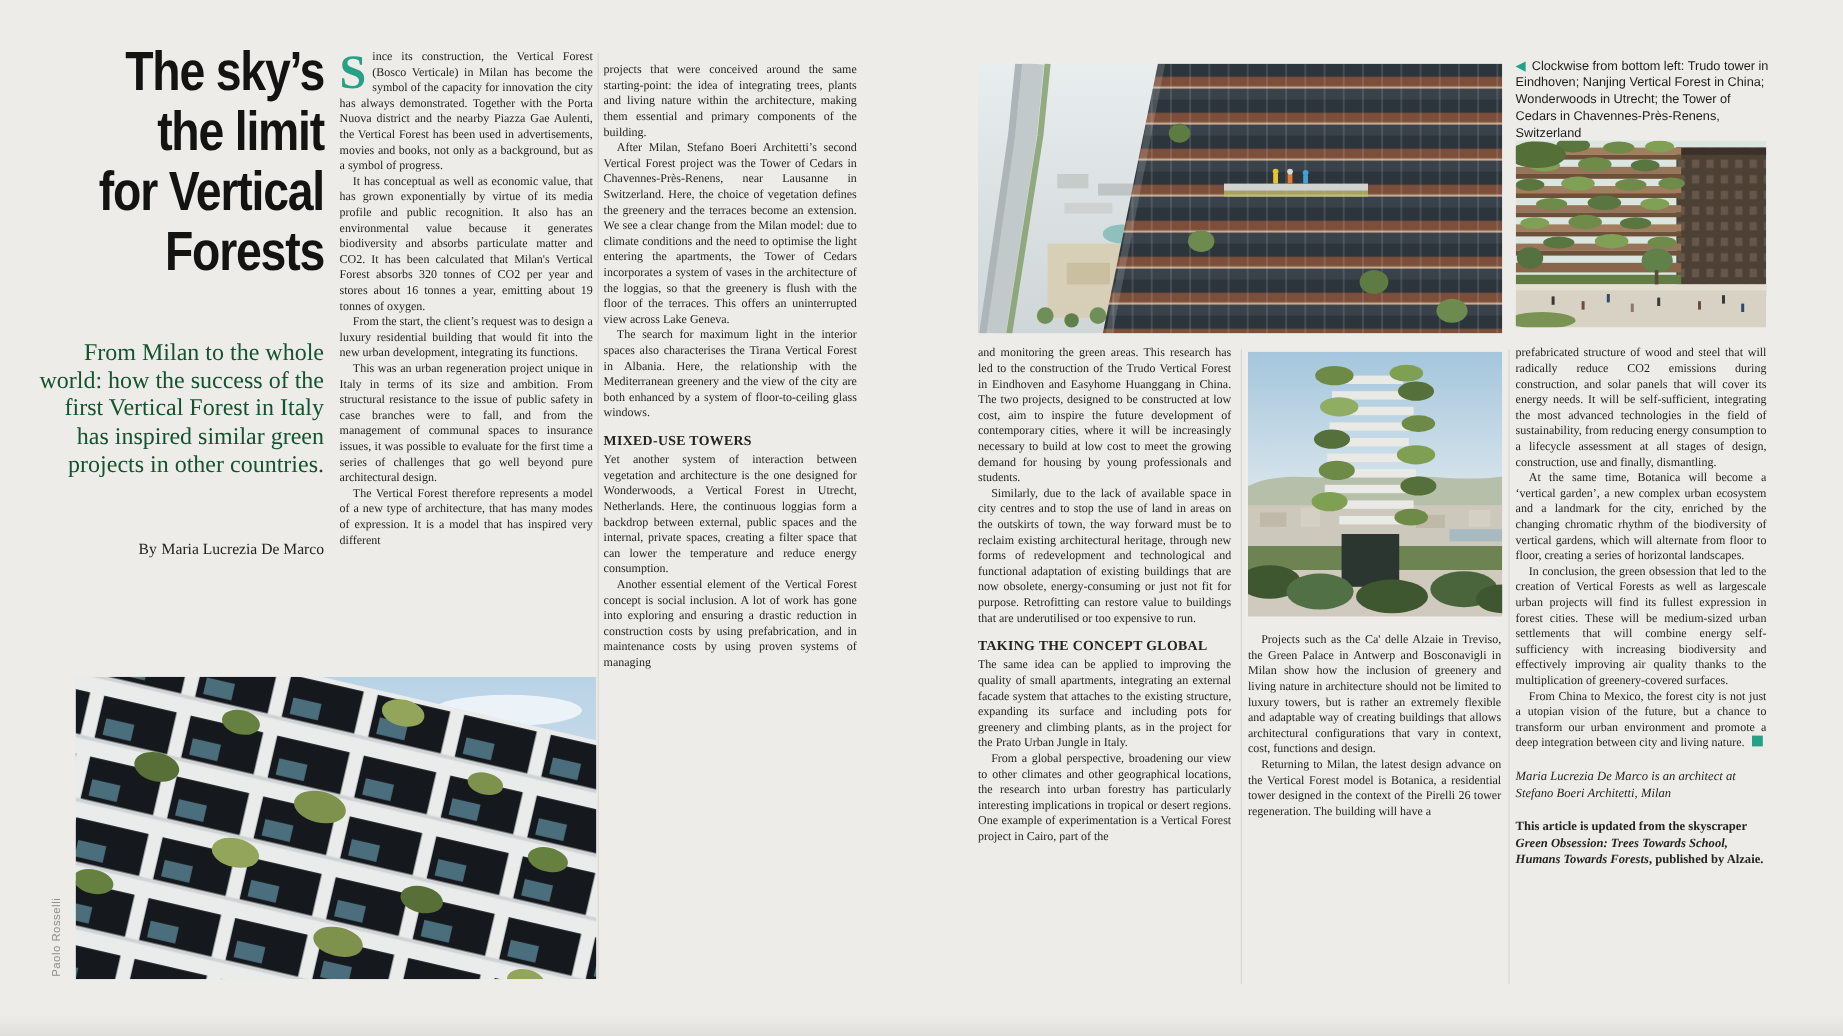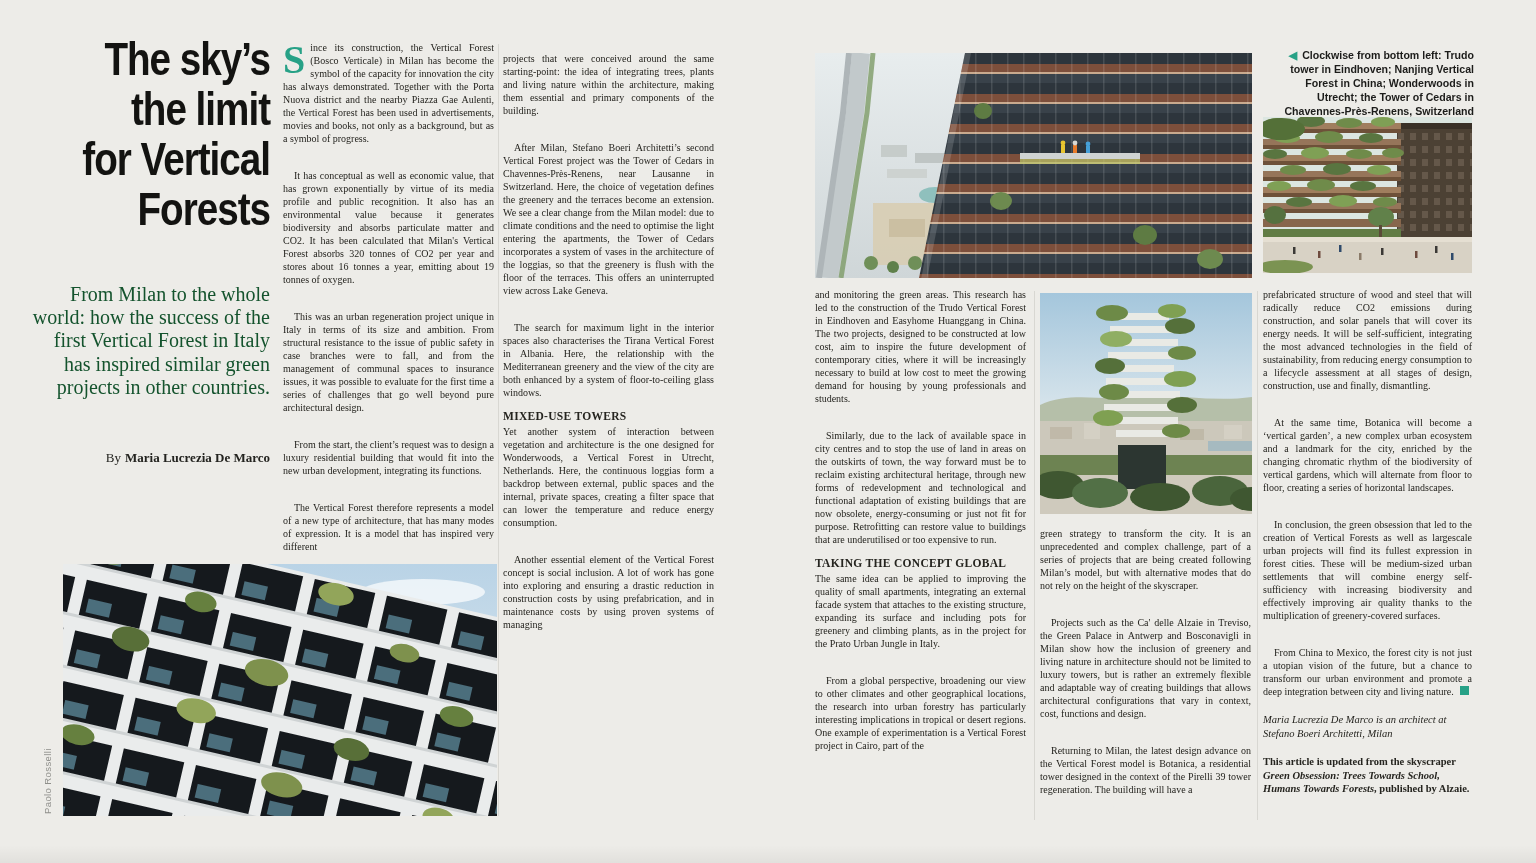--- a/index.html
+++ b/index.html
@@ -10,26 +10,26 @@
 
   
   .headline{position:absolute;left:36px;top:34px;width:234px;text-align:right;
             font-family:"Liberation Sans",sans-serif;font-weight:700;color:#131311;
             font-size:46px;line-height:50px;letter-spacing:-1.2px;
             transform:scaleX(.84);transform-origin:top right;margin:0;}
   .standfirst{position:absolute;left:24px;top:283px;width:246px;text-align:right;
             font-size:20px;line-height:23.2px;color:#14532d;margin:0;}
   .byline{position:absolute;left:24px;top:450px;width:246px;text-align:right;
             font-size:13px;color:#23231f;margin:0;}
-  .byline .bname{font-weight:700;margin-left:4px;}
+  .byline .bname{font-weight:400;margin-left:4px;}
 
   
   .col{position:absolute;width:211px;font-size:10px;line-height:13px;text-align:justify;}
   .col p{margin:0;}
-  .col p.ind{text-indent:11px;margin-top:24px;}
+  .col p.ind{text-indent:11px;}
   .c1{left:283px;top:41px;}
   .c2{left:503px;top:52px;}
   .c3{left:815px;top:288px;}
   .c4{left:1040px;top:527px;}
   .c5{left:1263px;top:288px;width:209px;}
   .sub{font-weight:700;font-size:11.5px;letter-spacing:.3px;margin:11px 0 2px !important;text-align:left;}
   .dcap{float:left;font-size:40px;line-height:32px;font-weight:700;color:#27a186;
         padding:3px 5px 0 0;font-family:"Liberation Serif",serif;}
   .endmark{display:inline-block;width:9px;height:9px;background:#27a186;margin-left:6px;}
   .bio{margin-top:15px !important;font-style:italic;font-size:10.5px;line-height:13.5px;text-align:left;}
@@ -48,22 +48,22 @@
   .ph1{left:63px;top:564px;width:434px;height:252px;}
   .ph2{left:815px;top:53px;width:437px;height:225px;}
   .ph3{left:1040px;top:293px;width:212px;height:221px;}
   .ph4{left:1263px;top:117px;width:209px;height:156px;}
   .credit{position:absolute;left:42px;top:692px;width:14px;height:122px;
           font-family:"Liberation Sans",sans-serif;font-size:9.5px;color:#8f8f8b;letter-spacing:.4px;
           writing-mode:vertical-rl;transform:rotate(180deg);white-space:nowrap;}
 
   
   .caption{position:absolute;left:1263px;top:48px;width:211px;
-           font-family:"Liberation Sans",sans-serif;font-weight:700;
-           font-size:10.6px;line-height:14px;color:#1c1c1a;text-align:right;}
+           font-family:"Liberation Sans",sans-serif;font-weight:400;
+           font-size:10.6px;line-height:14px;color:#1c1c1a;}
   .cap-arrow{color:#27a186;font-size:11px;margin-right:5px;}
 </style>
 </head>
 <body>
 
 <div class="spread">
 
   <h1 class="headline">
     <div>The sky’s</div>
     <div>the limit</div>
@@ -71,22 +71,22 @@
     <div>Forests</div>
   </h1>
 
   <p class="standfirst">From Milan to the whole world: how the success of the first Vertical Forest in Italy has inspired similar green projects in other countries.</p>
 
   <p class="byline"><span>By</span><span class="bname">Maria Lucrezia De Marco</span></p>
 
   <section class="col c1">
     <p><span class="dcap">S</span><span>ince its construction, the Vertical Forest (Bosco Verticale) in Milan has become the symbol of the capacity for innovation the city has always demonstrated. Together with the Porta Nuova district and the nearby Piazza Gae Aulenti, the Vertical Forest has been used in advertisements, movies and books, not only as a background, but as a symbol of progress.</span></p>
     <p class="ind">It has conceptual as well as economic value, that has grown exponentially by virtue of its media profile and public recognition. It also has an environmental value because it generates biodiversity and absorbs particulate matter and CO2. It has been calculated that Milan's Vertical Forest absorbs 320 tonnes of CO2 per year and stores about 16 tonnes a year, emitting about 19 tonnes of oxygen.</p>
+    <p class="ind">From the start, the client’s request was to design a luxury residential building that would fit into the new urban development, integrating its functions.</p>
     <p class="ind">This was an urban regeneration project unique in Italy in terms of its size and ambition. From structural resistance to the issue of public safety in case branches were to fall, and from the management of communal spaces to insurance issues, it was possible to evaluate for the first time a series of challenges that go well beyond pure architectural design.</p>
-    <p class="ind">From the start, the client’s request was to design a luxury residential building that would fit into the new urban development, integrating its functions.</p>
     <p class="ind">The Vertical Forest therefore represents a model of a new type of architecture, that has many modes of expression. It is a model that has inspired very different</p>
   </section>
 
   <section class="col c2">
     <p>projects that were conceived around the same starting-point: the idea of integrating trees, plants and living nature within the architecture, making them essential and primary components of the building.</p>
     <p class="ind">After Milan, Stefano Boeri Architetti’s second Vertical Forest project was the Tower of Cedars in Chavennes-Près-Renens, near Lausanne in Switzerland. Here, the choice of vegetation defines the greenery and the terraces become an extension. We see a clear change from the Milan model: due to climate conditions and the need to optimise the light entering the apartments, the Tower of Cedars incorporates a system of vases in the architecture of the loggias, so that the greenery is flush with the floor of the terraces. This offers an uninterrupted view across Lake Geneva.</p>
     <p class="ind">The search for maximum light in the interior spaces also characterises the Tirana Vertical Forest in Albania. Here, the relationship with the Mediterranean greenery and the view of the city are both enhanced by a system of floor-to-ceiling glass windows.</p>
     <p class="sub">MIXED-USE TOWERS</p>
     <p>Yet another system of interaction between vegetation and architecture is the one designed for Wonderwoods, a Vertical Forest in Utrecht, Netherlands. Here, the continuous loggias form a backdrop between external, public spaces and the internal, private spaces, creating a filter space that can lower the temperature and reduce energy consumption.</p>
     <p class="ind">Another essential element of the Vertical Forest concept is social inclusion. A lot of work has gone into exploring and ensuring a drastic reduction in construction costs by using prefabrication, and in maintenance costs by using proven systems of managing</p>
@@ -94,23 +94,22 @@
 
   <section class="col c3">
     <p>and monitoring the green areas. This research has led to the construction of the Trudo Vertical Forest in Eindhoven and Easyhome Huanggang in China. The two projects, designed to be constructed at low cost, aim to inspire the future development of contemporary cities, where it will be increasingly necessary to build at low cost to meet the growing demand for housing by young professionals and students.</p>
     <p class="ind">Similarly, due to the lack of available space in city centres and to stop the use of land in areas on the outskirts of town, the way forward must be to reclaim existing architectural heritage, through new forms of redevelopment and technological and functional adaptation of existing buildings that are now obsolete, energy-consuming or just not fit for purpose. Retrofitting can restore value to buildings that are underutilised or too expensive to run.</p>
     <p class="sub">TAKING THE CONCEPT GLOBAL</p>
     <p>The same idea can be applied to improving the quality of small apartments, integrating an external facade system that attaches to the existing structure, expanding its surface and including pots for greenery and climbing plants, as in the project for the Prato Urban Jungle in Italy.</p>
     <p class="ind">From a global perspective, broadening our view to other climates and other geographical locations, the research into urban forestry has particularly interesting implications in tropical or desert regions. One example of experimentation is a Vertical Forest project in Cairo, part of the</p>
   </section>
 
   <section class="col c4">
-    <p>green strategy to transform the city. It is an unprecedented and complex challenge, part of a series of projects that are being created following Milan’s model, but with alternative modes that do not rely on the height of the skyscraper.</p>
     <p class="ind">Projects such as the Ca' delle Alzaie in Treviso, the Green Palace in Antwerp and Bosconavigli in Milan show how the inclusion of greenery and living nature in architecture should not be limited to luxury towers, but is rather an extremely flexible and adaptable way of creating buildings that allows architectural configurations that vary in context, cost, functions and design.</p>
-    <p class="ind">Returning to Milan, the latest design advance on the Vertical Forest model is Botanica, a residential tower designed in the context of the Pirelli 39 tower regeneration. The building will have a</p>
+    <p class="ind">Returning to Milan, the latest design advance on the Vertical Forest model is Botanica, a residential tower designed in the context of the Pirelli 26 tower regeneration. The building will have a</p>
   </section>
 
   <section class="col c5">
     <p>prefabricated structure of wood and steel that will radically reduce CO2 emissions during construction, and solar panels that will cover its energy needs. It will be self-sufficient, integrating the most advanced technologies in the field of sustainability, from reducing energy consumption to a lifecycle assessment at all stages of design, construction, use and finally, dismantling.</p>
     <p class="ind">At the same time, Botanica will become a ‘vertical garden’, a new complex urban ecosystem and a landmark for the city, enriched by the changing chromatic rhythm of the biodiversity of vertical gardens, which will alternate from floor to floor, creating a series of horizontal landscapes.</p>
     <p class="ind">In conclusion, the green obsession that led to the creation of Vertical Forests as well as largescale urban projects will find its fullest expression in forest cities. These will be medium-sized urban settlements that will combine energy self-sufficiency with increasing biodiversity and effectively improving air quality thanks to the multiplication of greenery-covered surfaces.</p>
     <p class="ind"><span>From China to Mexico, the forest city is not just a utopian vision of the future, but a chance to transform our urban environment and promote a deep integration between city and living nature.</span><span class="endmark"></span></p>
     <p class="bio">Maria Lucrezia De Marco is an architect at Stefano Boeri Architetti, Milan</p>
     <p class="note"><span>This article is updated from the skyscraper </span><span class="btitle">Green Obsession: Trees Towards School, Humans Towards Forests</span><span>, published by Alzaie.</span></p>
   </section>

